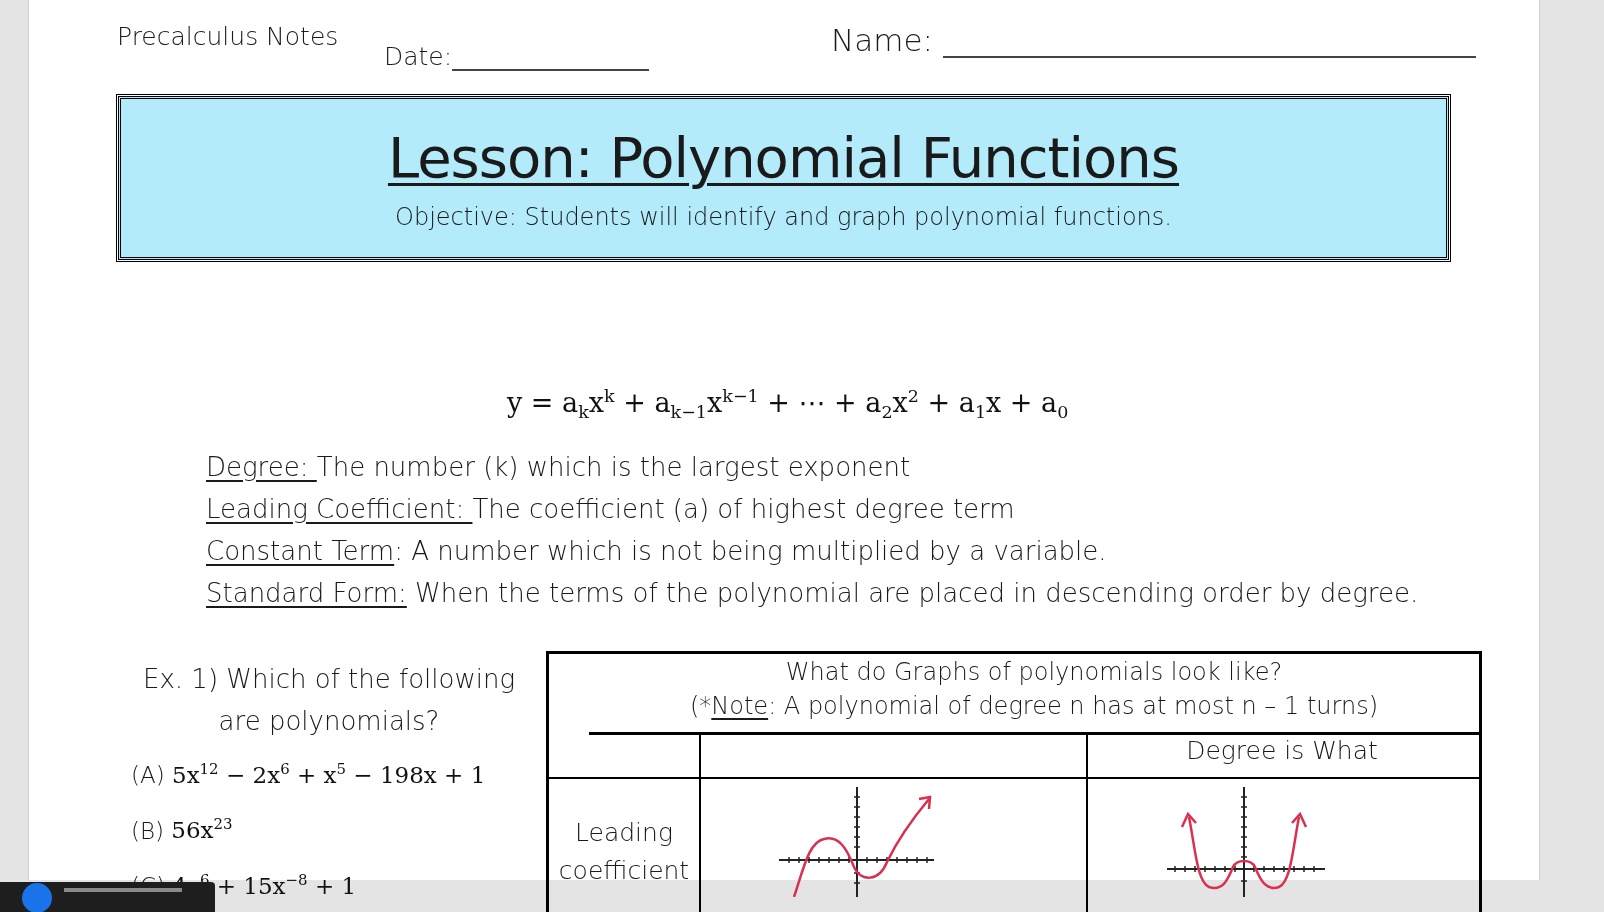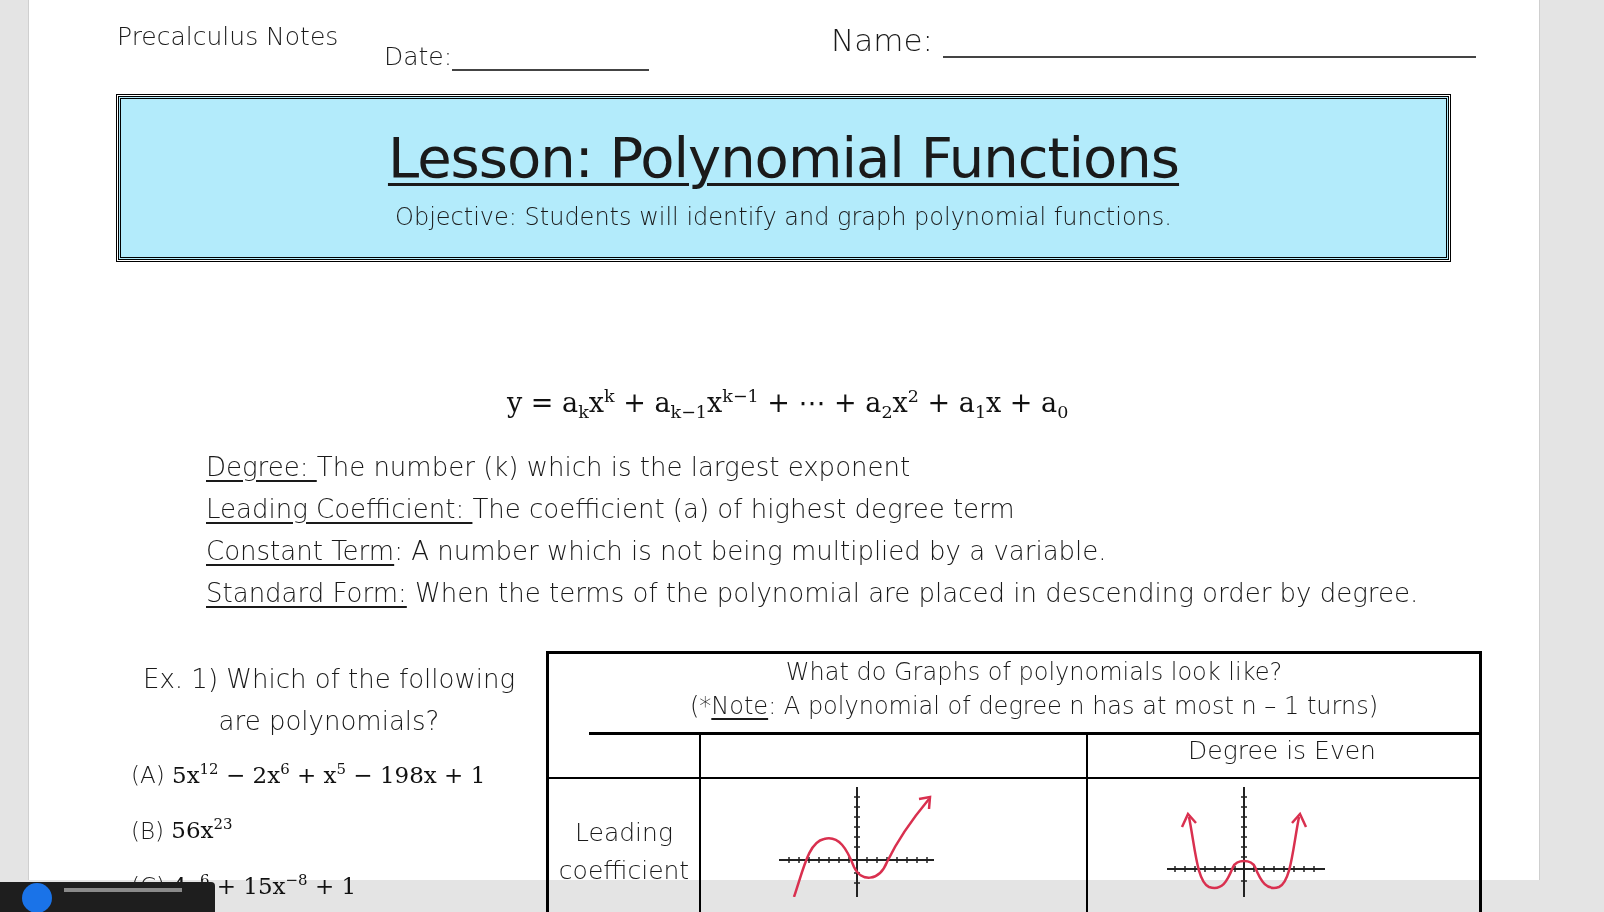--- a/index.html
+++ b/index.html
@@ -94,21 +94,21 @@
   </div>
 
   <div class="graph-table">
     <div class="hdr hand">
       <div style="margin-top:4px;">What do Graphs of polynomials look like?</div>
       <div style="margin-top:6px;"><span>(*</span><span class="u">Note</span><span>: A polynomial of degree n has at most n – 1 turns)</span></div>
     </div>
     <div class="col-line" style="left:150px;"></div>
     <div class="col-line" style="left:537px;"></div>
     <div class="row-line"></div>
-    <div class="cell-text hand" style="left:539px; width:388px; top:82px;">Degree is Even</div>
+    <div class="cell-text hand" style="left:539px; width:388px; top:82px;">Degree is What</div>
     <div class="cell-text hand" style="left:0; width:150px; top:160px; line-height:38px;">
       <div>Leading</div>
       <div>coefficient</div>
     </div>
 
     <svg class="abs" style="left:230px; top:133px;" width="160" height="110" viewBox="0 0 160 110">
       <line x1="0" y1="73" x2="155" y2="73" stroke="#222" stroke-width="2"></line>
       <line x1="78" y1="0" x2="78" y2="110" stroke="#222" stroke-width="2"></line>
       <g stroke="#222" stroke-width="1.5">
         <line x1="10" y1="70" x2="10" y2="76"></line>

